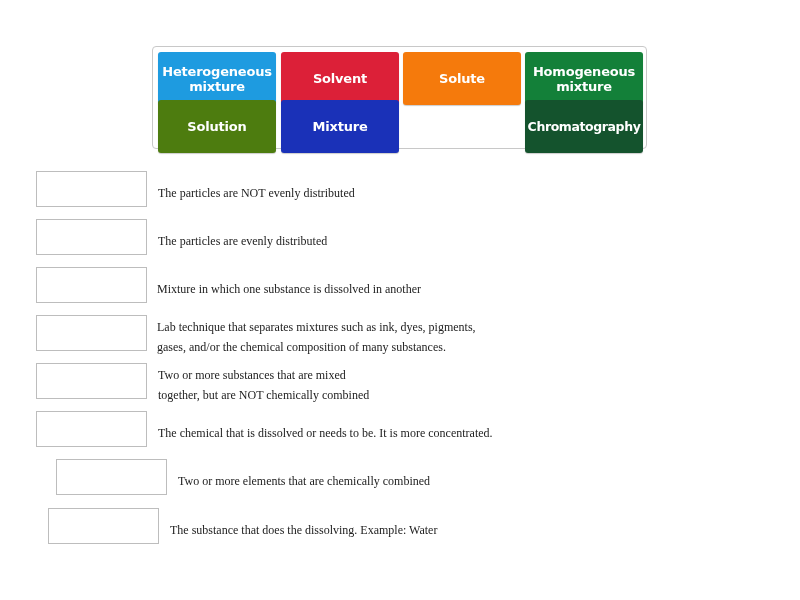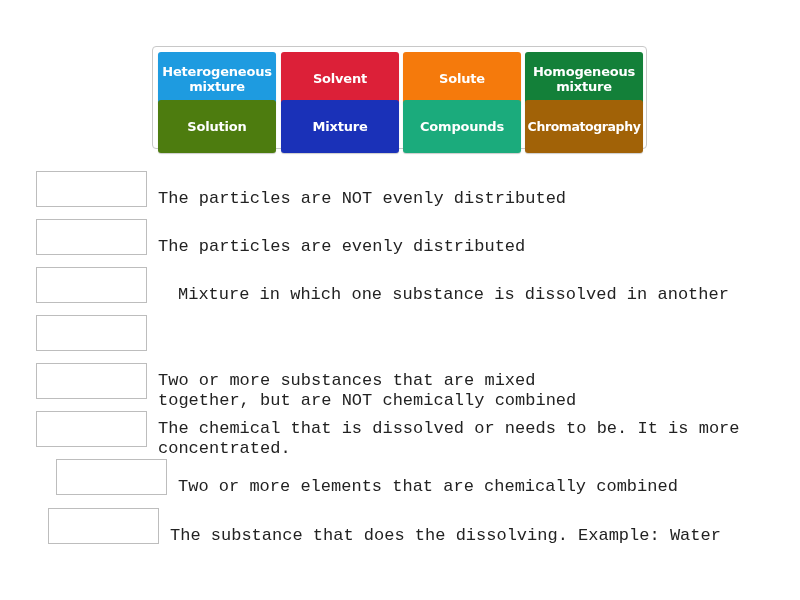--- a/index.html
+++ b/index.html
@@ -19,62 +19,65 @@
     font-family: "DejaVu Sans", sans-serif; letter-spacing: -0.2px;
   }
   .row {
     position: absolute; left: 36px; height: 36px; width: 740px;
   }
   .drop-box {
     position: absolute; left: 0; top: 0; width: 111px; height: 36px;
     border: 1px solid #bdbdbd; box-sizing: border-box; background: #fff;
   }
   .desc {
-    position: absolute; left: 122px; top: 10px; height: 36px; width: 600px;
+    position: absolute; left: 122px; top: 4px; height: 36px; width: 600px;
     display: flex; align-items: center;
-    font-family: Liberation Mono, monospace; font-size: 17px; color: #222; line-height: 20px;
+    font-family: Liberation Serif, serif; font-size: 12px; color: #222; line-height: 20px;
   }
   .desc span { white-space: pre-line; }
 </style>
 </head>
 <body>
 
 <div class="tile-bank">
   <div class="tile" style="left: 5px; top: 5px; white-space: pre-line; background: rgb(30, 155, 224);">Heterogeneous
 mixture</div>
   <div class="tile" style="left: 250px; top: 5px; background: rgb(245, 122, 12);">Solute</div>
   <div class="tile" style="left: 128px; top: 5px; background: rgb(220, 32, 56);">Solvent</div>
   <div class="tile" style="left: 372px; top: 5px; white-space: pre-line; background: rgb(19, 128, 57);">Homogeneous
 mixture</div>
   <div class="tile" style="left: 5px; top: 53px; background: #4d7c0f;">Solution</div>
   <div class="tile" style="left: 128px; top: 53px; background: rgb(26, 49, 184);">Mixture</div>
-  <div class="tile" style="left: 250px; top: 53px; background: rgb(27, 171, 124);">Compounds</div>
-  <div class="tile" style="left: 372px; top: 53px; font-size: 12.5px; letter-spacing: -0.4px; background: #a16207;">Chromatography</div>
+  <div class="tile" style="left: 372px; top: 53px; font-size: 12.5px; letter-spacing: -0.4px; background: #14532d;">Chromatography</div>
 </div>
 
 <div class="row" style="top:171px;">
   <div class="drop-box"></div>
   <div class="desc">
       <span>The particles are NOT evenly distributed</span>
     </div>
 </div>
 <div class="row" style="top:219px;">
   <div class="drop-box"></div>
   <div class="desc">
       <span>The particles are evenly distributed</span>
     </div>
 </div>
 <div class="row" style="top:267px;">
   <div class="drop-box"></div>
-  <div class="desc" style="left:121px;margin-left:21px;">
+  <div class="desc" style="left:121px;">
       <span>Mixture in which one substance is dissolved in another</span>
     </div>
 </div>
 <div class="row" style="top:315px;">
   <div class="drop-box"></div>
+  <div class="desc" style="left:121px;">
+      <span>Lab technique that separates mixtures such as ink, dyes, pigments,
+gases, and/or the chemical composition of many substances.</span>
+    </div>
 </div>
 <div class="row" style="top:363px;">
   <div class="drop-box"></div>
   <div class="desc">
       <span>Two or more substances that are mixed
 together, but are NOT chemically combined</span>
     </div>
 </div>
 <div class="row" style="top:411px;">
   <div class="drop-box"></div>

